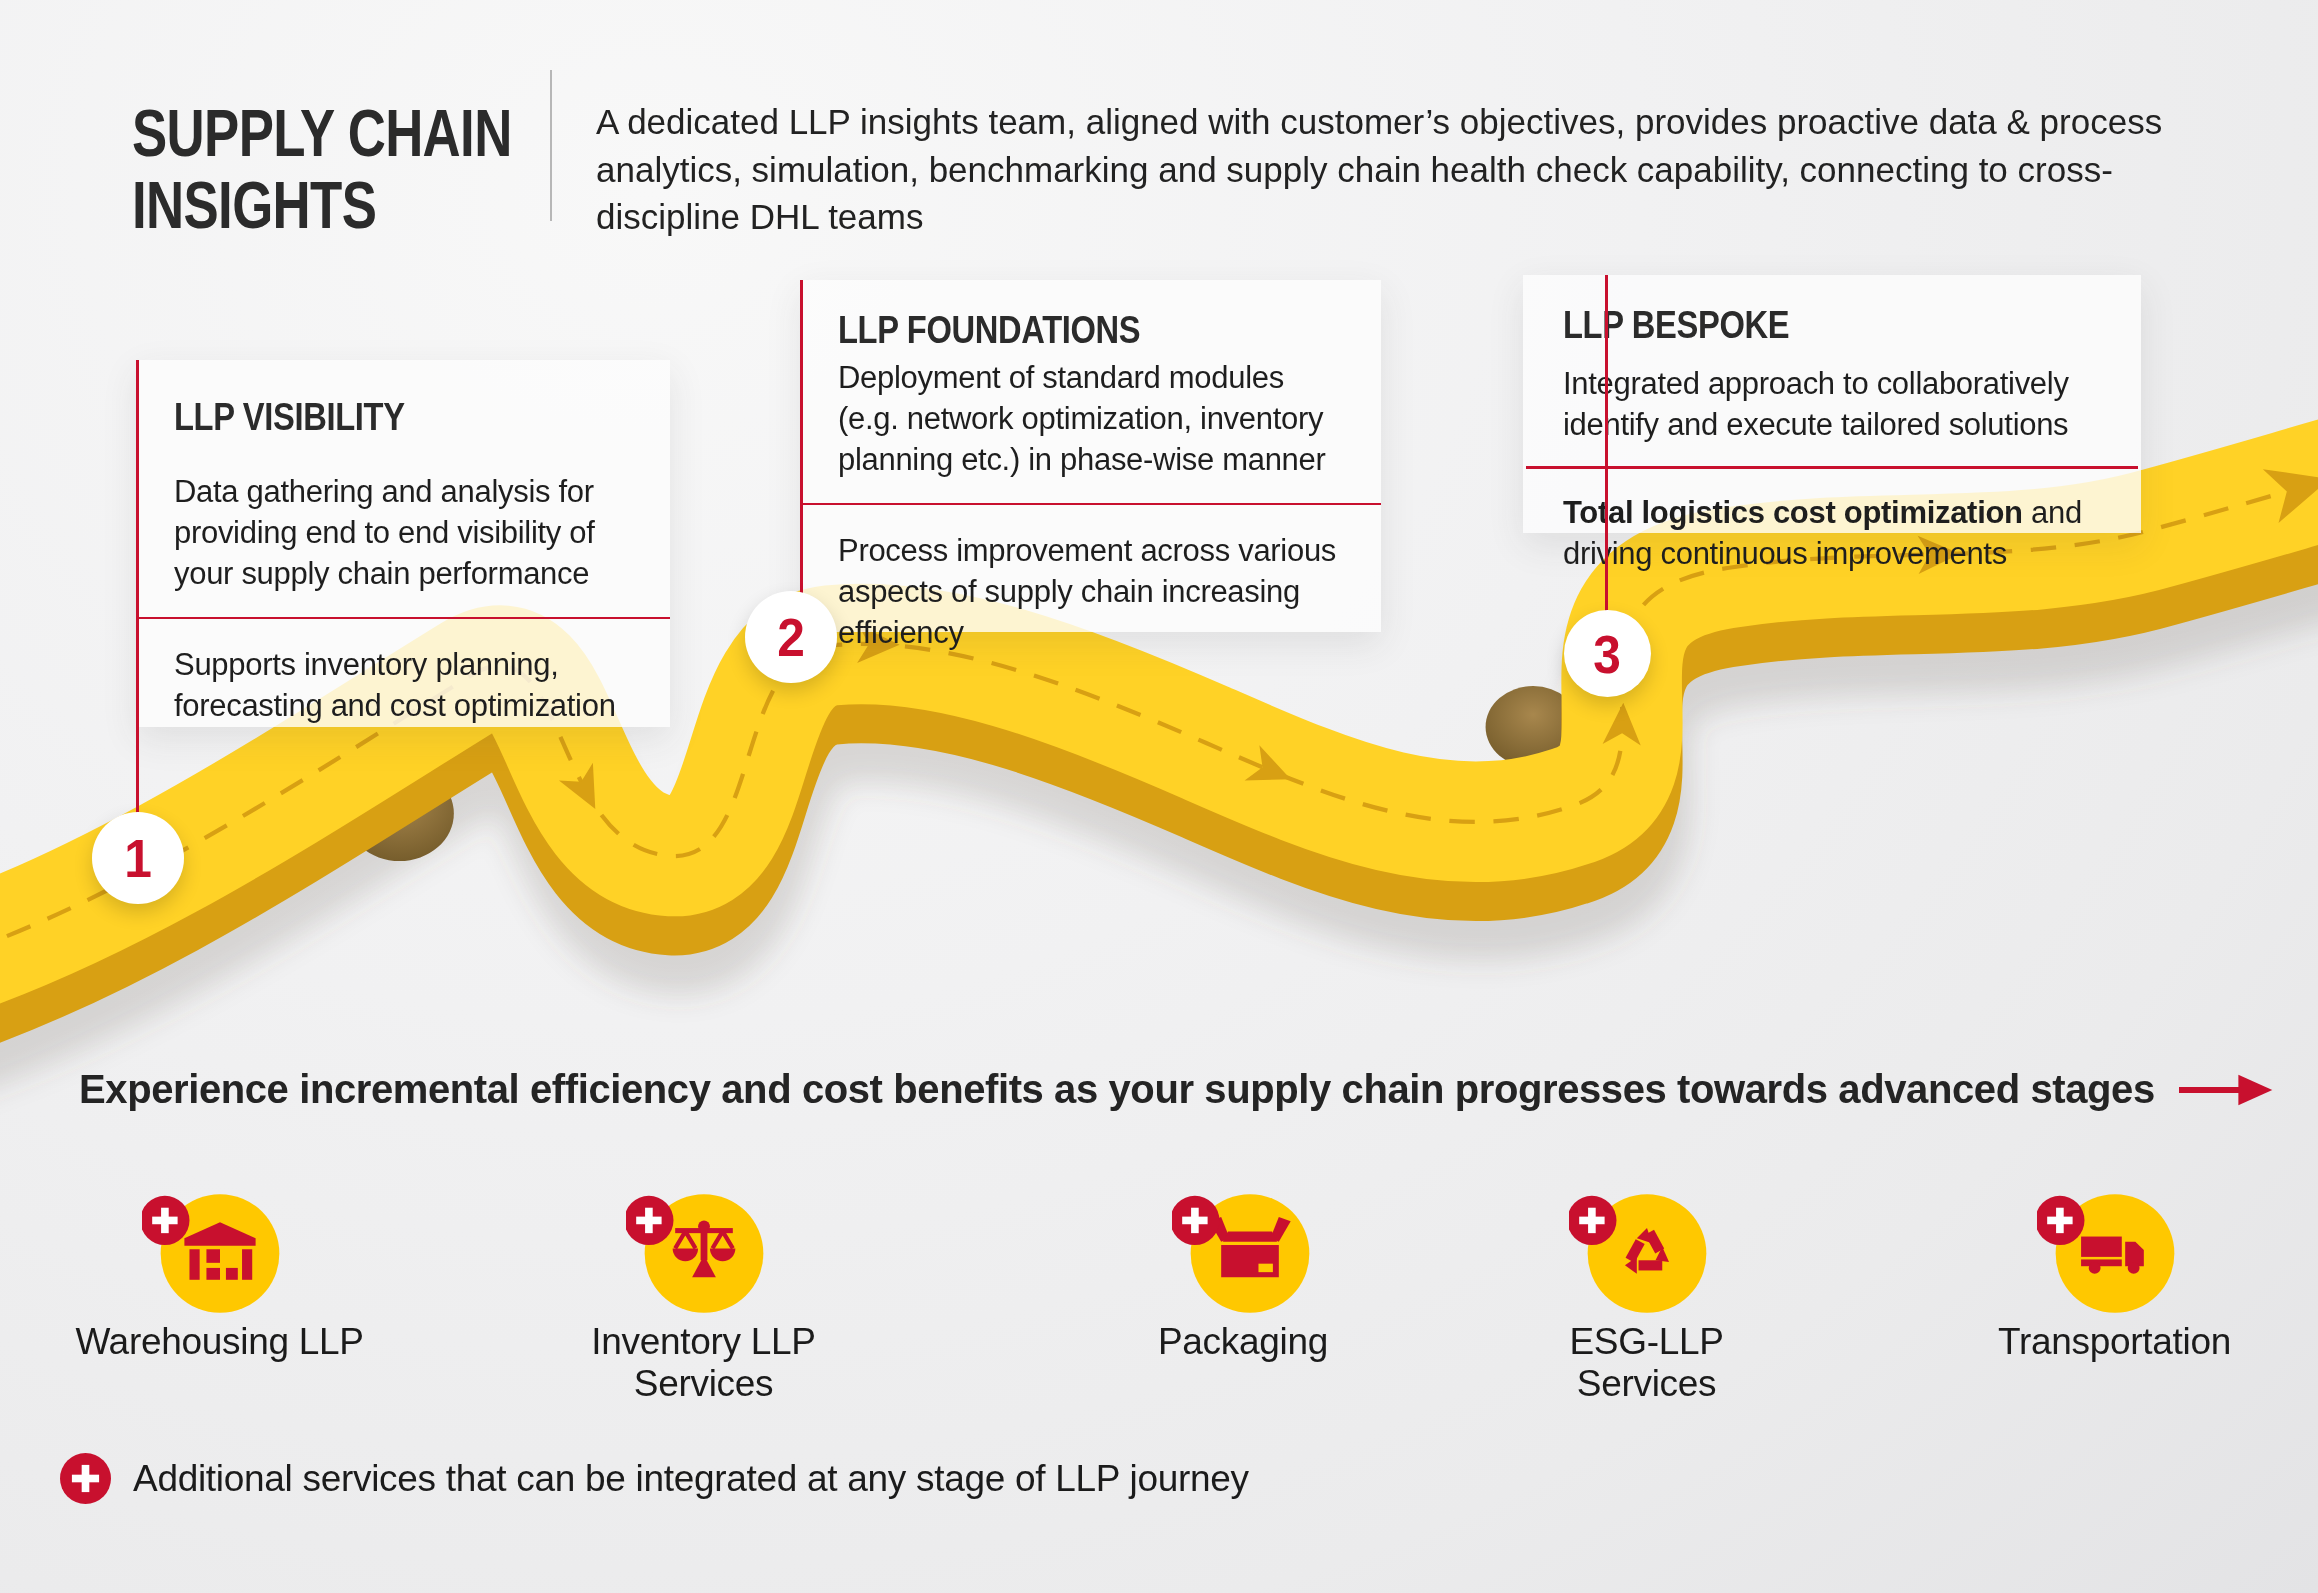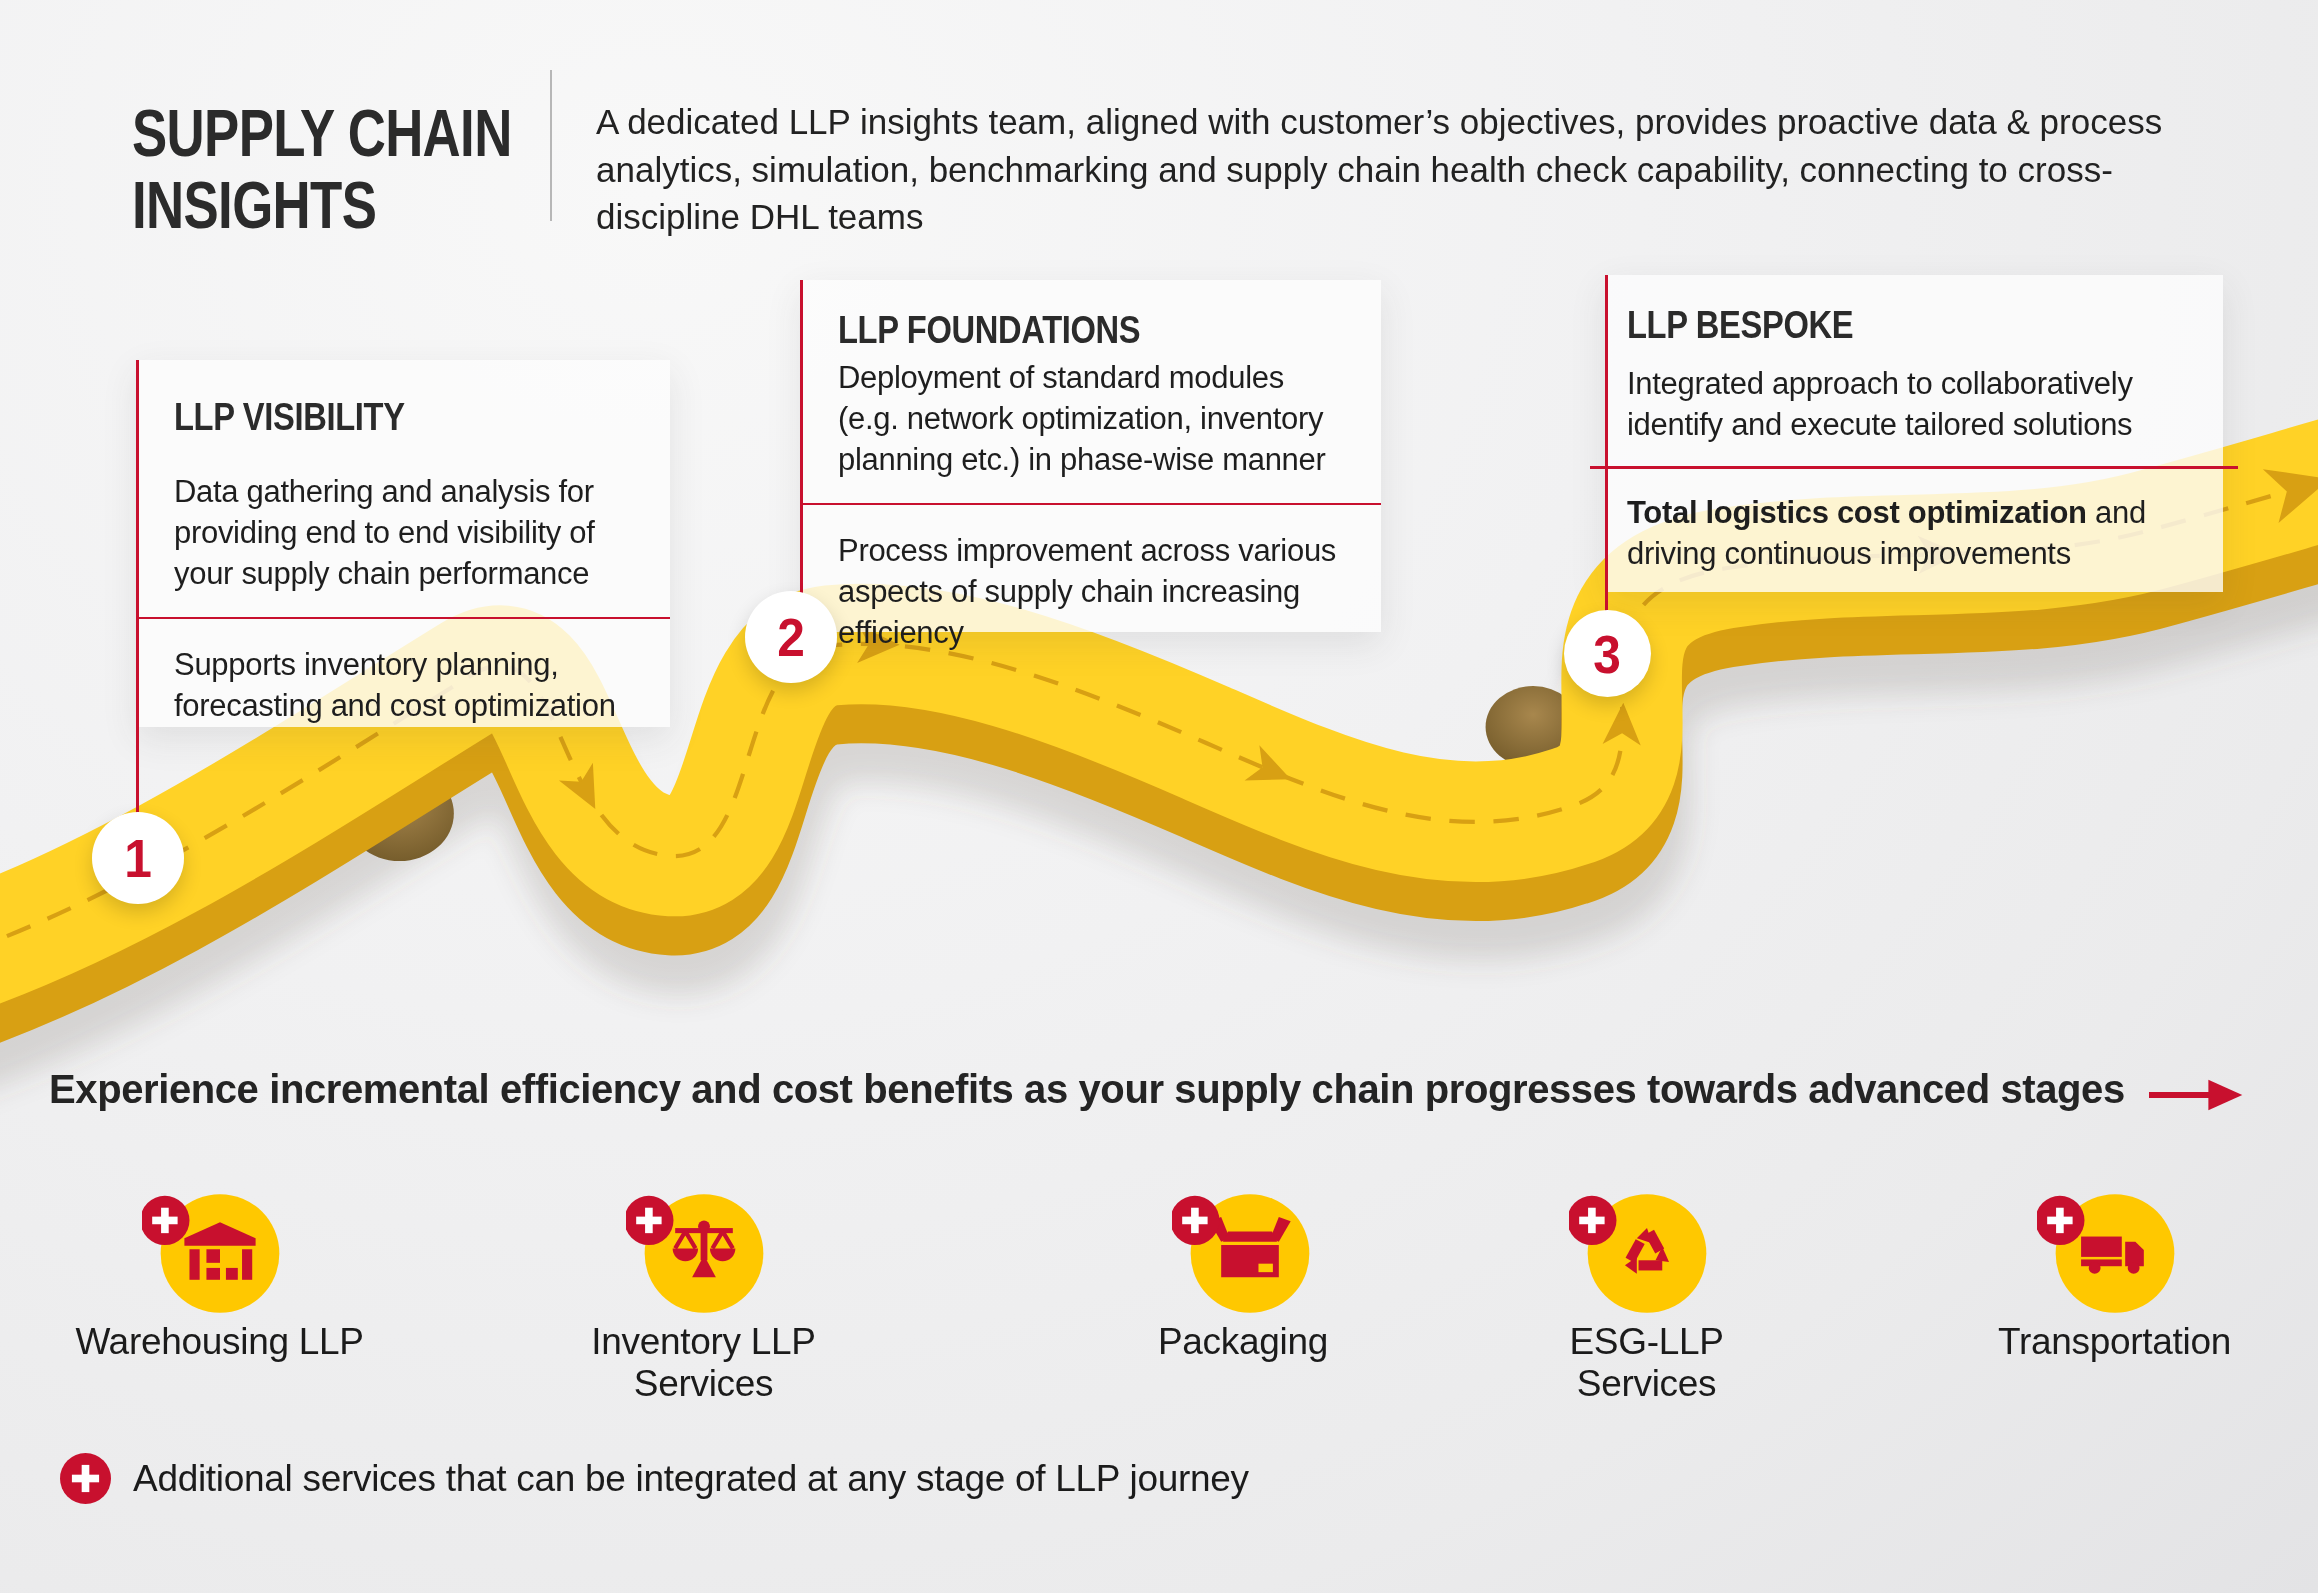--- a/index.html
+++ b/index.html
@@ -32,41 +32,41 @@
   .box p{font-size:31px;line-height:1.32;margin:0;color:#1e1e1e;letter-spacing:-0.3px;}
   .box .divider{height:2.5px;background:var(--red);margin-left:-37px;margin-right:-37px;}
   #box-1{left:137px;top:360px;width:533px;height:367px;padding:36px 37px;}
   #box-1 p.p1{margin-top:33px;}
   #box-1 .divider{margin-top:22px;}
   #box-1 p.p2{margin-top:25.5px;}
   #box-2{left:801px;top:280px;width:580px;height:352px;padding:29px 37px;}
   #box-2 p.p1{margin-top:6px;}
   #box-2 .divider{margin-top:22px;}
   #box-2 p.p2{margin-top:25.5px;}
-  #box-3{left:1605px;top:275px;width:618px;height:317px;padding:29px 22px;}
+  #box-3{left:1523px;top:275px;width:618px;height:258px;padding:29px 40px;}
   #box-3 p.p1{margin-top:17px;}
   #box-3 .divider{margin-top:20.4px;}
   #box-3 p.p2{margin-top:24px;}
   .bold{font-weight:bold;}
   
   .connector{position:absolute;width:2.5px;background:var(--red);z-index:4;}
   #connector-1{left:136px;top:360px;height:454px;}
   #connector-2{left:800px;top:280px;height:314px;}
   #connector-3{left:1605px;top:275px;height:336px;}
   
   .stage-circle{position:absolute;z-index:5;background:#ffffff;border-radius:50%;
     display:flex;align-items:center;justify-content:center;
     box-shadow:0 8.5px 18.7px rgba(0,0,0,0.16);}
   .stage-circle span{font-size:54px;font-weight:bold;color:var(--red);
     transform:scaleX(.92);display:inline-block;}
   #circle-1{left:92px;top:812px;width:92px;height:92px;}
   #circle-2{left:745px;top:591px;width:92px;height:92px;}
   #circle-3{left:1564px;top:610px;width:87px;height:87px;}
   
-  .tagline{position:absolute;left:49px;top:1067px;z-index:3;display:flex;align-items:flex-end;gap:24px;}
+  .tagline{position:absolute;left:79px;top:1067px;z-index:3;display:flex;align-items:center;gap:24px;}
   .tagline .text{font-size:40px;font-weight:bold;color:#242424;letter-spacing:-0.4px;white-space:nowrap;}
   
   .service{position:absolute;top:1189px;width:289px;text-align:center;z-index:3;}
   #service-0{left:75px;} #service-1{left:559px;} #service-2{left:1039px;text-align:right;}
   #service-3{left:1502px;} #service-4{left:1970px;}
   .service .label{margin-top:0;font-size:37px;color:#1b1b1b;letter-spacing:-0.3px;}
   .svc-circle{fill:var(--yellow);}
   .badge-circle{fill:var(--red);}
   .badge-plus{stroke:#ffffff;stroke-width:9px;stroke-linecap:butt;}
   .glyph{fill:var(--red);}

